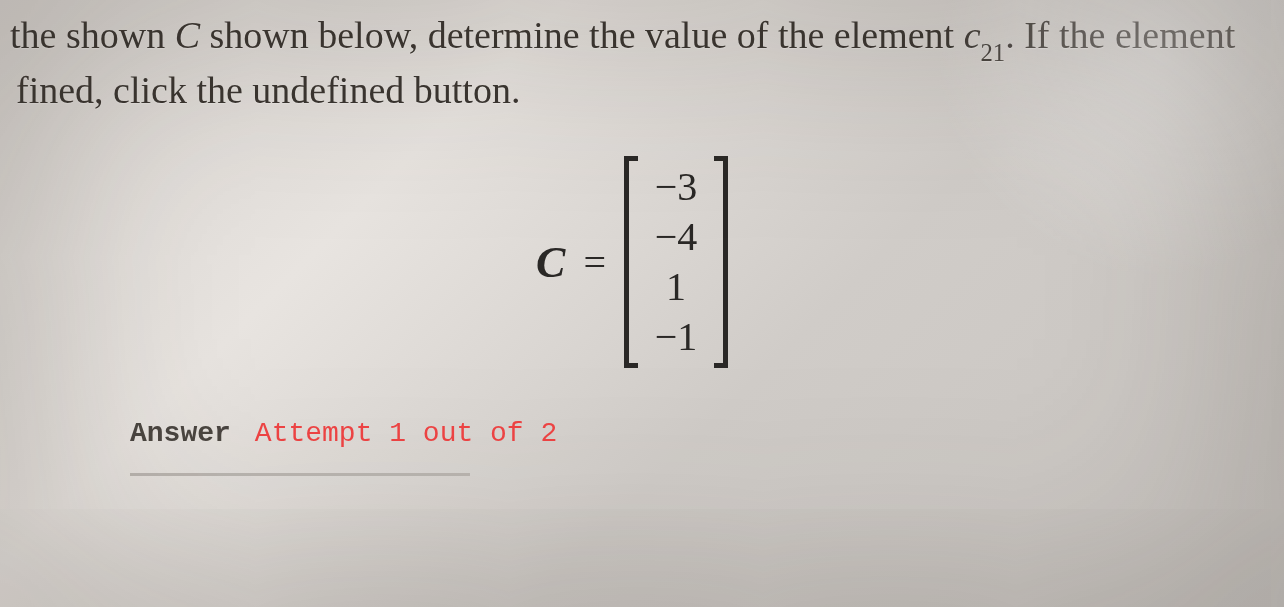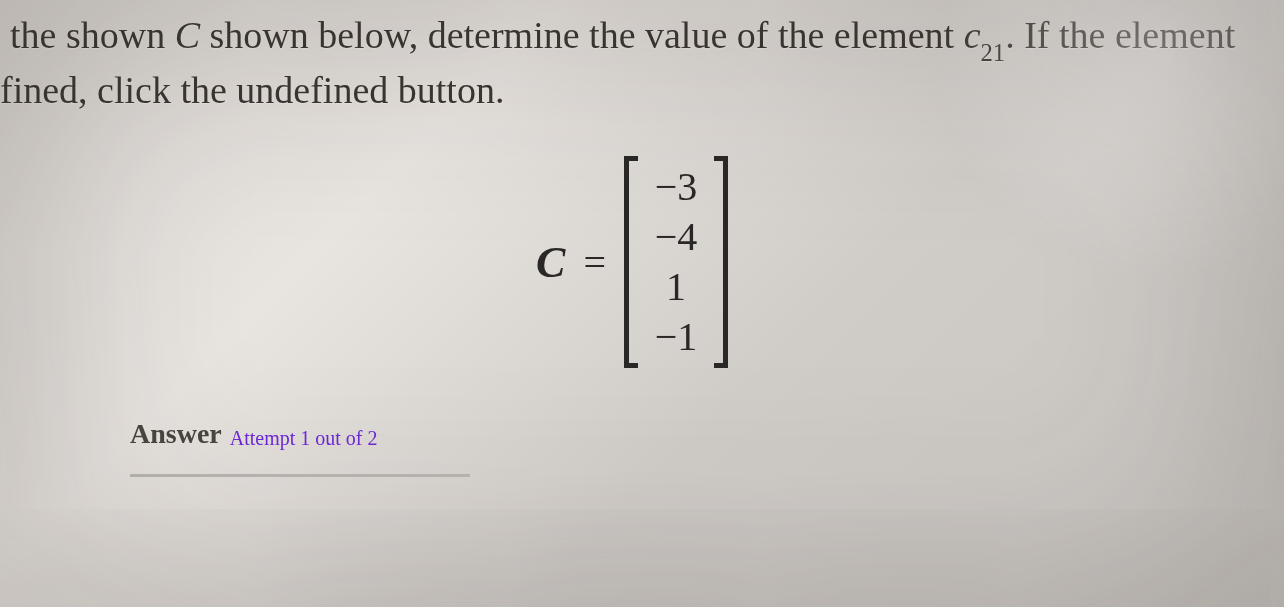--- a/index.html
+++ b/index.html
@@ -24,21 +24,21 @@
       font-size: 38px;
       line-height: 1.35;
       color: #3a3530;
       font-weight: 400;
       text-shadow: 0 1px 1px rgba(255,255,255,.3);
     }
     .question-line1 {
       padding-left: 10px;
     }
     .question-line2 {
-      padding-left: 0;
+      padding-left: 16px;
     }
     .italic {
       font-style: italic;
     }
     .sub {
       font-size: 0.65em;
       vertical-align: sub;
       position: relative;
       top: 4px;
     }
@@ -97,31 +97,32 @@
       font-size: 40px;
       text-align: center;
       line-height: 1.25;
       color: #2a2826;
       font-weight: 500;
       min-width: 56px;
     }
     .answer-row {
       padding-left: 130px;
       display: flex;
-      align-items: flex-end;
-      gap: 8px;
+      align-items: center;
+      gap: 24px;
+      font-family: Liberation Mono, monospace;
     }
     .answer-label {
       font-size: 28px;
       font-weight: bold;
       color: #4a4540;
     }
     .attempt-text {
-      font-size: 20px;
-      color: #6d28d9;
+      font-size: 28px;
+      color: #ef4444;
     }
     .input-row {
       padding-left: 130px;
       margin-top: 24px;
     }
     .input-box {
       width: 340px;
       height: 1px;
       border-top: 3px solid #bab5b0;
       background: rgba(255,255,255,.28);

